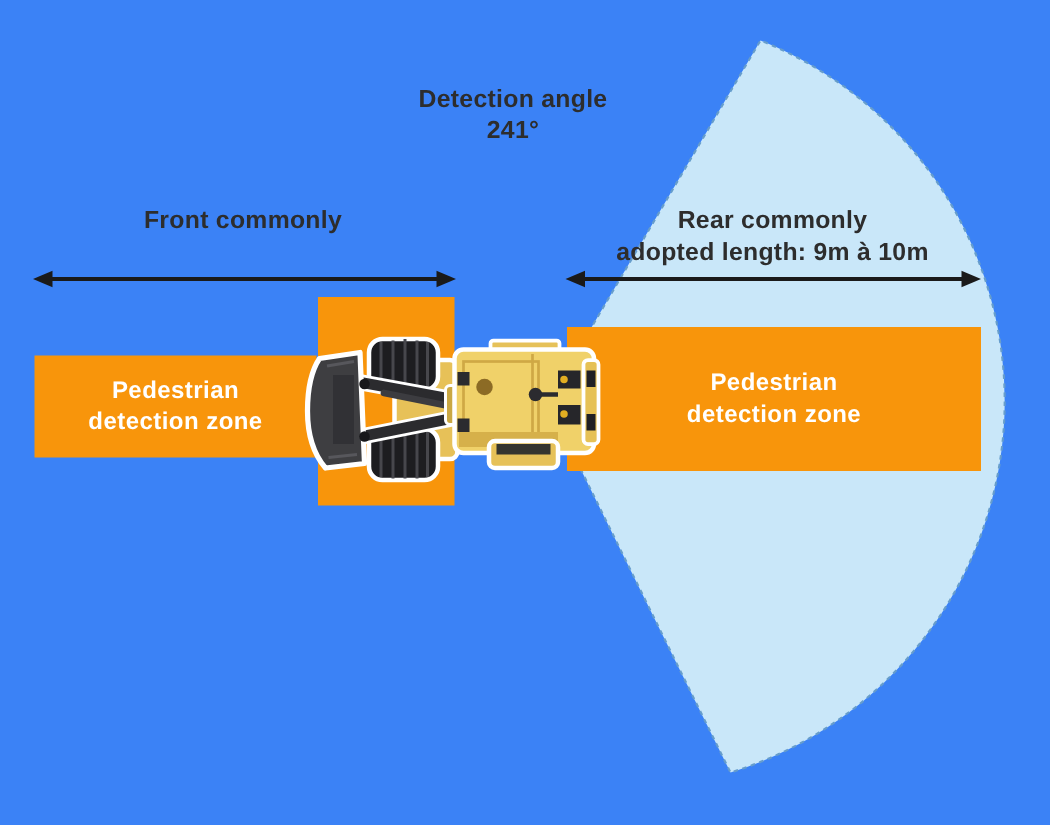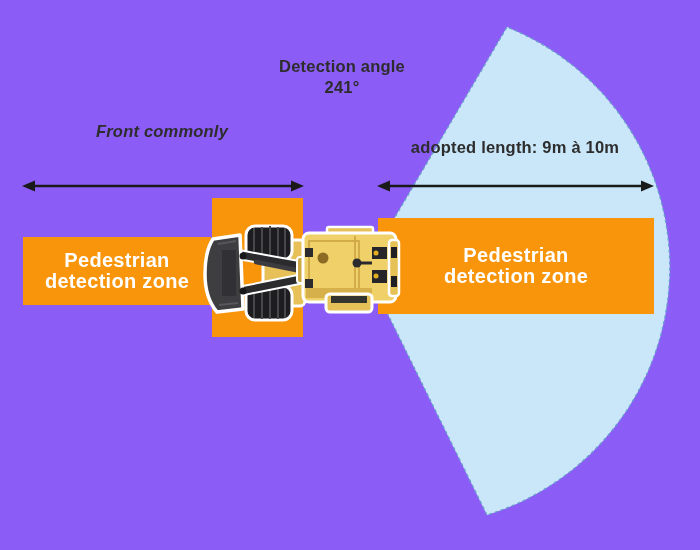--- a/index.html
+++ b/index.html
@@ -5,31 +5,31 @@
   :root{
     --orange:#F8950B;
     --sector-fill:#C9E7F9;
     --sector-border:#669DCC;
     --arrow:#1A1A1A;
     --text:#2D2D2D;
     --zone-text:#FFFFFF;
   }
   html,body{margin:0;padding:0;background:#fff;}
   #stage{
-    position:relative;width:700px;height:550px;background:#8b5cf6;overflow:hidden;
+    position:relative;width:700px;height:550px;background:#3b82f6;overflow:hidden;
     font-family:"Liberation Sans",sans-serif;
   }
   #scene{position:absolute;left:0;top:0;}
   .lbl{
     position:absolute;text-align:center;color:var(--text);
     font-weight:700;font-size:16.5px;line-height:21px;letter-spacing:.2px;
   }
   .zone-lbl{
     position:absolute;display:flex;flex-direction:column;align-items:center;justify-content:center;
-    color:var(--zone-text);font-weight:700;font-size:20px;line-height:21px;letter-spacing:.3px;
+    color:var(--zone-text);font-weight:700;font-size:16px;line-height:21px;letter-spacing:.3px;
     text-align:center;
   }
   .lbl span,.zone-lbl span{display:block;}
 </style>
 </head>
 <body>
 
 <div id="stage">
 
   <svg id="scene" width="700" height="550" viewBox="0 0 700 550" aria-hidden="true">
@@ -102,25 +102,26 @@
       <rect x="326" y="294" width="46" height="18" rx="4" fill="#E6C158" stroke="#fff" stroke-width="3"></rect>
       <rect x="331" y="296" width="36" height="7" fill="#35352F"></rect>
     </g>
   </svg>
 
   <div class="lbl" style="left:262px;top:56px;width:160px;">
     <span>Detection angle</span>
     <span>241°</span>
   </div>
 
-  <div class="lbl" style="left:32px;top:121px;width:260px;font-style:italic;">
+  <div class="lbl" style="left:32px;top:137px;width:260px;">
     <span>Front commonly</span>
   </div>
 
   <div class="lbl" style="left:385px;top:137px;width:260px;">
+    <span>Rear commonly</span>
     <span>adopted length: 9m à 10m</span>
   </div>
 
   <div class="zone-lbl" style="left:23px;top:237px;width:188px;height:68px;">
     <span>Pedestrian</span>
     <span>detection zone</span>
   </div>
 
   <div class="zone-lbl" style="left:378px;top:218px;width:276px;height:96px;">
     <span>Pedestrian</span>

